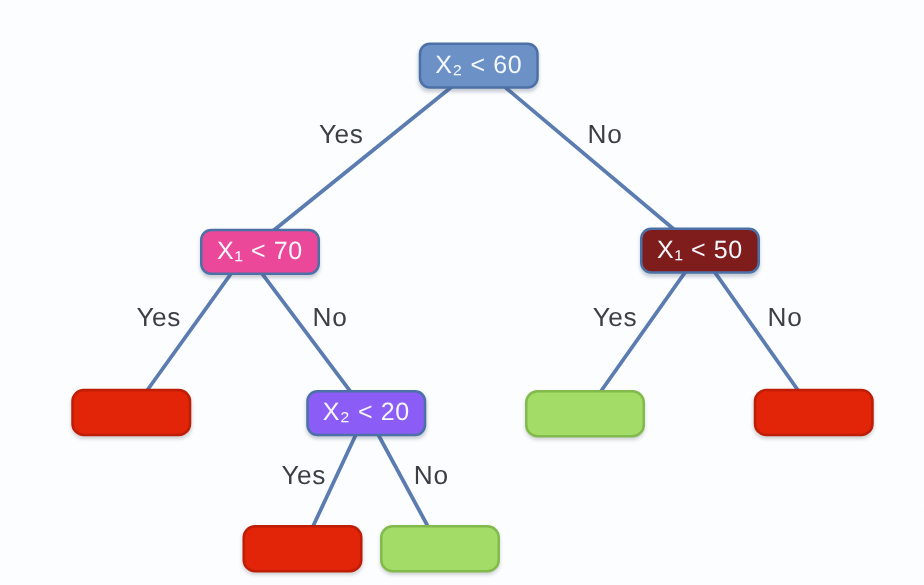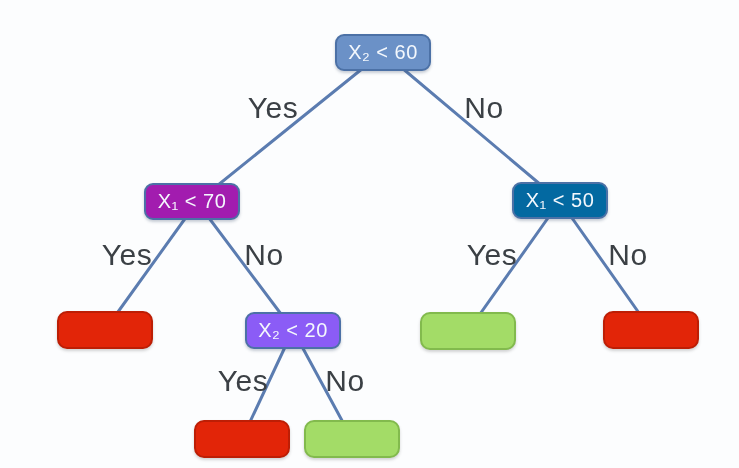--- a/index.html
+++ b/index.html
@@ -36,21 +36,21 @@
     width: 96px;
     height: 38px;
     border-radius: 10px;
     border: 2px solid transparent;
     box-shadow: 0 2px 3px rgba(60,60,60,0.22);
     box-sizing: border-box;
   }
   .blabel {
     position: absolute;
     transform: translate(-50%, -50%);
-    font-size: 30px;
+    font-size: 21px;
     color: #3b4045;
     letter-spacing: 0.5px;
     white-space: nowrap;
   }
 </style>
 </head>
 <body>
 
 <div class="stage">
 
@@ -60,23 +60,23 @@
     <line x1="197" y1="202" x2="105" y2="330" stroke-width="3" stroke-linecap="round" stroke="#5b7cb0"></line>
     <line x1="197" y1="202" x2="293" y2="330" stroke-width="3" stroke-linecap="round" stroke="#5b7cb0"></line>
     <line x1="560" y1="201" x2="468" y2="331" stroke-width="3" stroke-linecap="round" stroke="#5b7cb0"></line>
     <line x1="560" y1="201" x2="651" y2="330" stroke-width="3" stroke-linecap="round" stroke="#5b7cb0"></line>
     <line x1="293" y1="330" x2="242" y2="439" stroke-width="3" stroke-linecap="round" stroke="#5b7cb0"></line>
     <line x1="293" y1="330" x2="352" y2="439" stroke-width="3" stroke-linecap="round" stroke="#5b7cb0"></line>
   </svg>
 
   <div class="dnode" style="left: 335px; top: 34px; background: rgb(107, 145, 199); border-color: rgb(76, 113, 166); color: rgb(244, 248, 253);">X₂ &lt; 60</div>
 
-  <div class="dnode" style="left: 144px; top: 183px; background: #a21caf; border-color: rgb(76, 113, 166); color: rgb(244, 248, 253);">X₁ &lt; 70</div>
+  <div class="dnode" style="left: 160px; top: 183px; background: #ec4899; border-color: rgb(76, 113, 166); color: rgb(244, 248, 253);">X₁ &lt; 70</div>
 
-  <div class="dnode" style="left: 512px; top: 182px; background: #0369a1; border-color: rgb(76, 113, 166); color: rgb(244, 248, 253);">X₁ &lt; 50</div>
+  <div class="dnode" style="left: 512px; top: 182px; background: #7f1d1d; border-color: rgb(76, 113, 166); color: rgb(244, 248, 253);">X₁ &lt; 50</div>
 
   <div class="dnode" style="left: 245px; top: 312px; background: #8b5cf6; border-color: rgb(76, 113, 166); color: rgb(244, 248, 253);">X₂ &lt; 20</div>
 
   <span class="blabel" style="left: 273px; top: 108px; color: rgb(59, 64, 69);">Yes</span>
   <span class="blabel" style="left: 484px; top: 108px; color: rgb(59, 64, 69);">No</span>
 
   <span class="blabel" style="left: 127px; top: 255px; color: rgb(59, 64, 69);">Yes</span>
   <span class="blabel" style="left: 264px; top: 255px; color: rgb(59, 64, 69);">No</span>
 
   <span class="blabel" style="left: 492px; top: 255px; color: rgb(59, 64, 69);">Yes</span>

